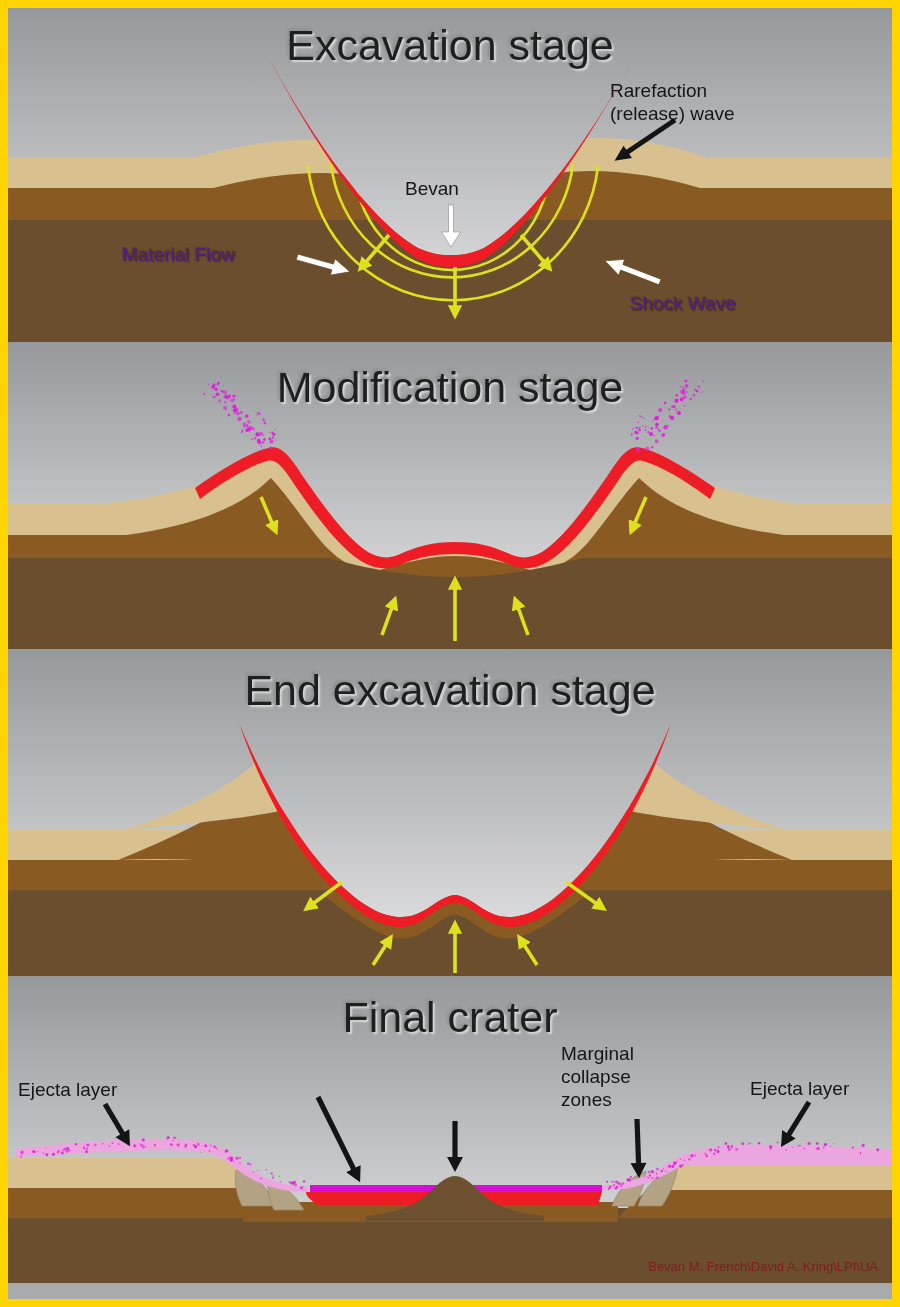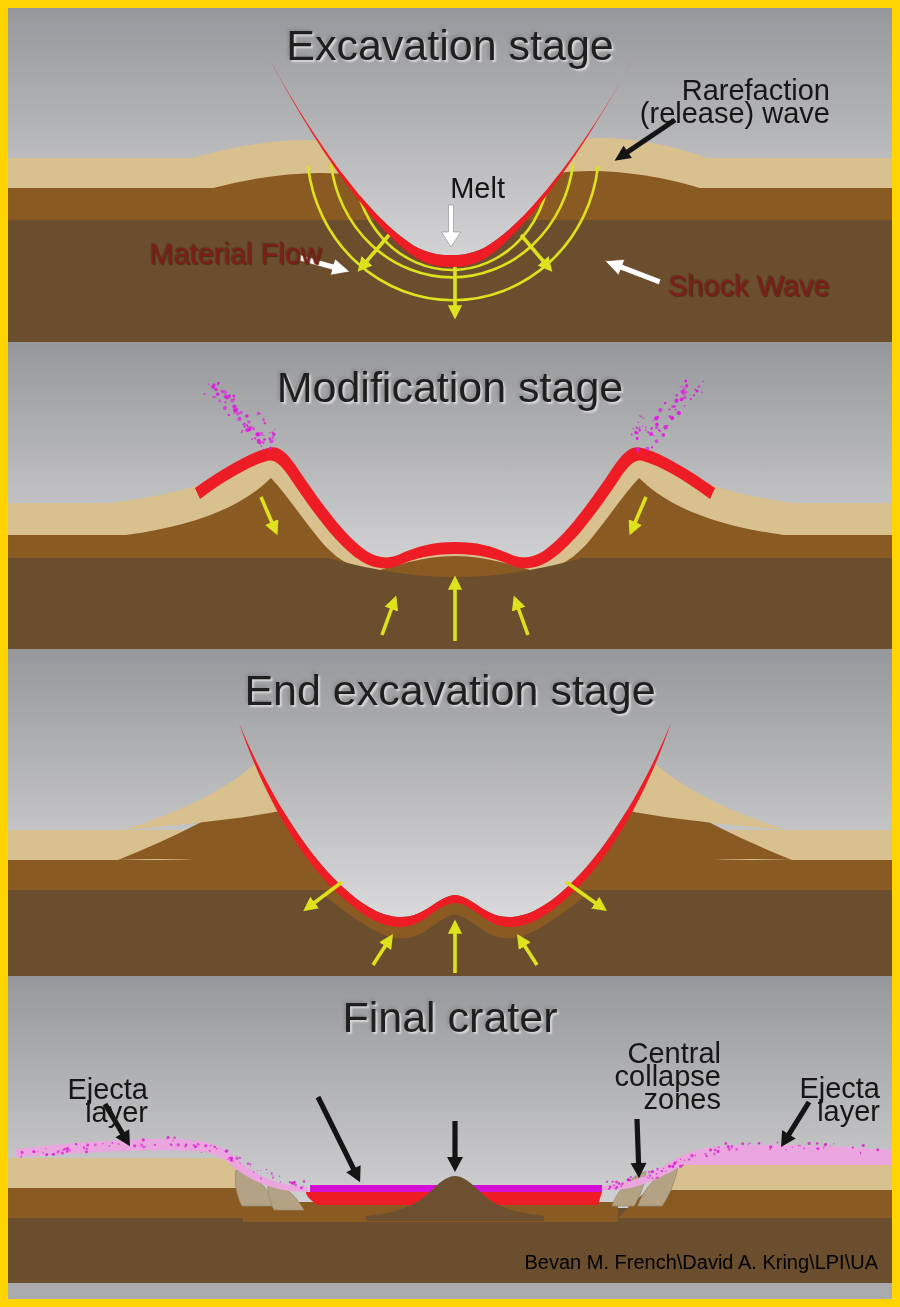--- a/index.html
+++ b/index.html
@@ -5,25 +5,25 @@
   html,body{margin:0;padding:0;background:#888;}
   .frame{position:relative;width:900px;height:1307px;box-sizing:border-box;
          border:8px solid #ffd400;background:#a9aaac;overflow:hidden;
          font-family:"Liberation Sans", sans-serif;}
   .panel{position:relative;width:884px;overflow:hidden;}
   .panel svg{display:block;position:absolute;left:0;top:0;}
   .p1{height:334px}.p2{height:327px}.p3{height:307px}.p4{height:307px}
   .title{position:absolute;left:0;width:100%;text-align:center;
          font-size:43px;line-height:46px;color:#1f1f1f;letter-spacing:0;
          text-shadow:2px 2px 2px rgba(245,245,245,.65), -2px -2px 3px rgba(110,110,110,.35);}
-  .lbl{position:absolute;font-size:29px;line-height:23px;text-align:right;
+  .lbl{position:absolute;font-size:19px;line-height:23px;text-align:left;
        color:#161616;white-space:pre-line;}
-  .lbl-white{color:#7f1d1d;
+  .lbl-white{color:#4c1d95;
        text-shadow:1px 1px 1px rgba(75,45,12,.95), -1px -1px 1px rgba(75,45,12,.55);}
-  .credit{position:absolute;right:14px;bottom:9px;font-size:20px;color:#000000;}
+  .credit{position:absolute;right:14px;bottom:9px;font-size:13px;color:#7f1d1d;}
 </style>
 </head>
 <body>
 
 <div class="frame">
 
   <div class="panel p1">
     <svg width="884" height="334" viewBox="0 0 884 334" preserveAspectRatio="none">
       <defs>
         <linearGradient id="g1" gradientUnits="userSpaceOnUse" x1="0" y1="0" x2="0" y2="334">
@@ -65,23 +65,23 @@
       <g transform="translate(652,274) rotate(-159)">
         <polygon points="0,-3 41,-3 41,-8.5 59,0 41,8.5 41,3 0,3" fill="#ffffff" stroke="#6a4422" stroke-width="0.7"></polygon>
       </g>
       <g transform="translate(667,112) rotate(146)">
         <polygon points="0,-2.5 57,-2.5 57,-7.5 73,0 57,7.5 57,2.5 0,2.5" fill="#141414"></polygon>
       </g>
     </svg>
     <div class="title" style="top:14px">Excavation stage</div>
     <div class="lbl" style="left:602px;top:71px;width:220px">Rarefaction
 (release) wave</div>
-    <div class="lbl" style="left:397px;top:169px;width:100px">Melt</div>
+    <div class="lbl" style="left:397px;top:169px;width:100px">Bevan</div>
     <div class="lbl lbl-white" style="left:114px;top:235px;width:200px">Material Flow</div>
-    <div class="lbl lbl-white" style="left:622px;top:267px;width:200px">Shock Wave</div>
+    <div class="lbl lbl-white" style="left:622px;top:284px;width:200px">Shock Wave</div>
   </div>
 
   <div class="panel p3">
     <svg width="884" height="307" viewBox="0 0 884 307" preserveAspectRatio="none">
       <defs>
         <linearGradient id="g3" gradientUnits="userSpaceOnUse" x1="0" y1="0" x2="0" y2="307">
           <stop offset="0" stop-color="#97989b"></stop>
             <stop offset="1" stop-color="#e8e8e9"></stop>
         </linearGradient>
       </defs>
@@ -547,21 +547,21 @@
           </g>
         <g transform="translate(629,143) rotate(88)">
           <polygon points="0,-2.6 44,-2.6 44,-8 59,0 44,8 44,2.6 0,2.6"></polygon>
           </g>
         <g transform="translate(801,126) rotate(121.9)">
           <polygon points="0,-2.6 38,-2.6 38,-8 53,0 38,8 38,2.6 0,2.6"></polygon>
           </g>
       </g>
     </svg>
     <div class="title" style="top:18px">Final crater</div>
-    <div class="lbl" style="left:553px;top:66px;width:160px">Central
+    <div class="lbl" style="left:553px;top:66px;width:160px">Marginal
 collapse
 zones</div>
     <div class="lbl" style="left:10px;top:102px;width:130px">Ejecta layer</div>
     <div class="lbl" style="left:742px;top:101px;width:130px">Ejecta layer</div>
     <div class="credit">Bevan M. French\David A. Kring\LPI\UA</div>
   </div>
 
 </div>
 
 </body></html>

